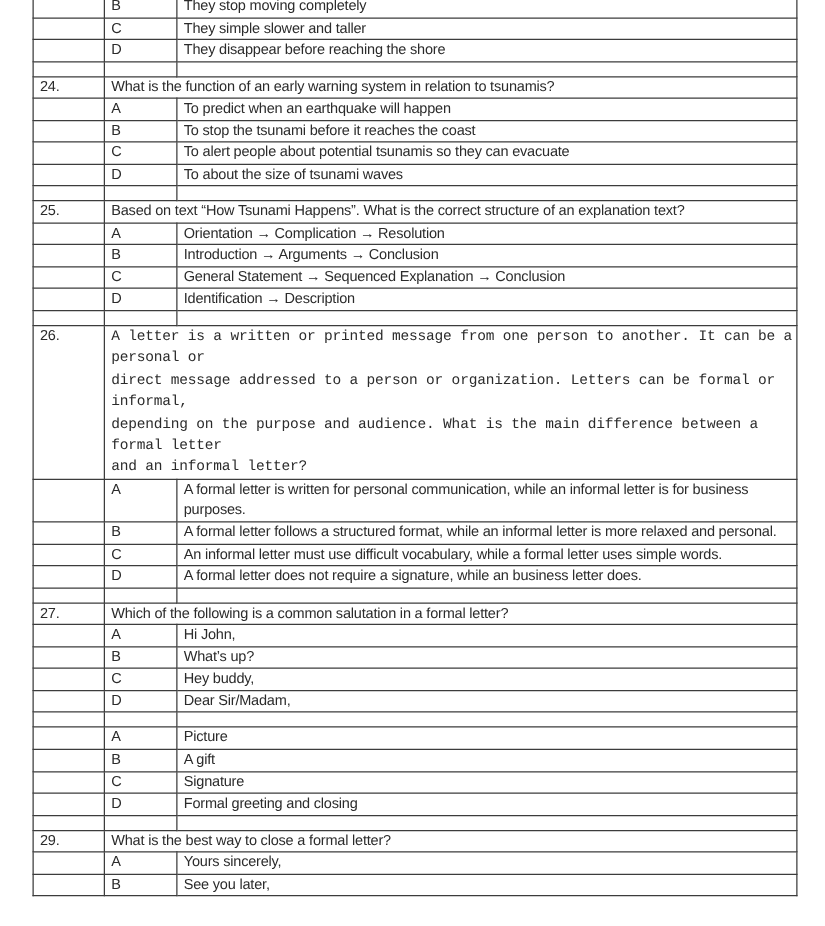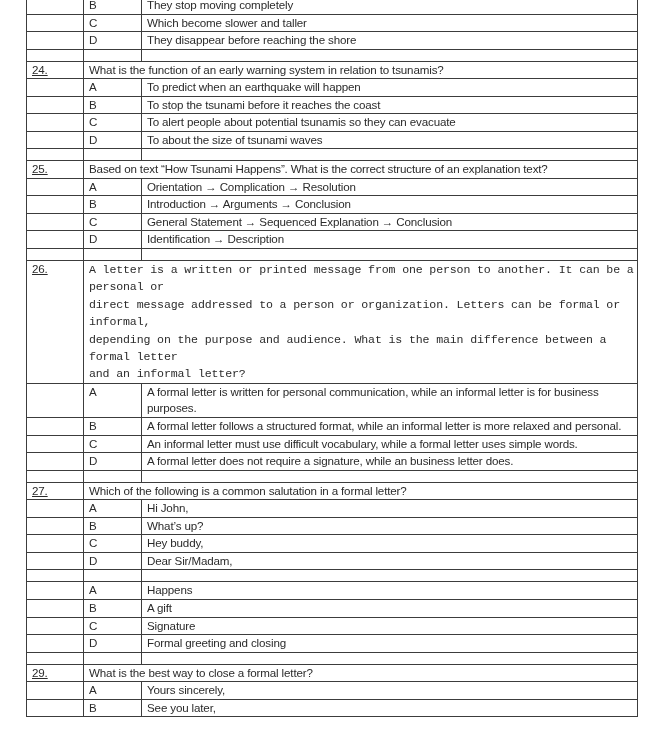--- a/index.html
+++ b/index.html
@@ -45,21 +45,20 @@
     vertical-align: top;
     font-size: 11.6px;
     line-height: 16.2px;
     height: 16px;
     box-sizing: border-box;
     letter-spacing: -0.15px;
   }
   td.num {
     padding-left: 6px;
     white-space: nowrap;
-    text-decoration: underline;
   }
   td.opt {
     padding-left: 8px;
     white-space: nowrap;
   }
   td.txt {
     padding-left: 7px;
     padding-right: 4px;
   }
   td.qtext {
@@ -102,21 +101,21 @@
             <td class="num"></td>
             <td class="opt">B</td>
             <td class="txt">
               <span class="wrap2">They stop moving completely</span>
             </td>
           </tr>
           <tr>
             <td class="num"></td>
             <td class="opt">C</td>
             <td class="txt">
-              <span class="wrap2">Which become slower and taller</span>
+              <span class="wrap2">They simple slower and taller</span>
             </td>
           </tr>
           <tr>
             <td class="num"></td>
             <td class="opt">D</td>
             <td class="txt">
               <span class="wrap2">They disappear before reaching the shore</span>
             </td>
           </tr>
           <tr class="spacer">
@@ -276,21 +275,21 @@
           </tr>
           <tr class="spacer">
             <td class="num"></td>
             <td class="opt"></td>
             <td class="txt txt-span"></td>
           </tr>
           <tr>
             <td class="num"></td>
             <td class="opt">A</td>
             <td class="txt">
-              <span class="wrap2">Happens</span>
+              <span class="wrap2">Picture</span>
             </td>
           </tr>
           <tr>
             <td class="num"></td>
             <td class="opt">B</td>
             <td class="txt">
               <span class="wrap2">A gift</span>
             </td>
           </tr>
           <tr>

